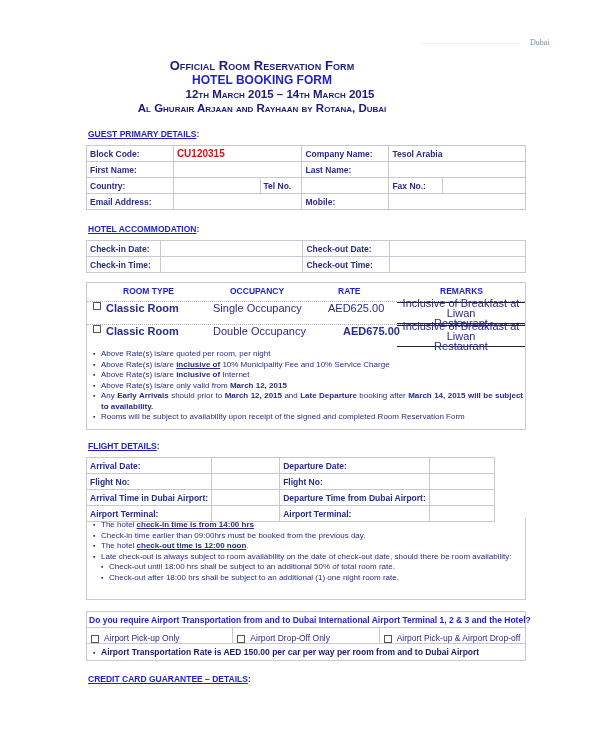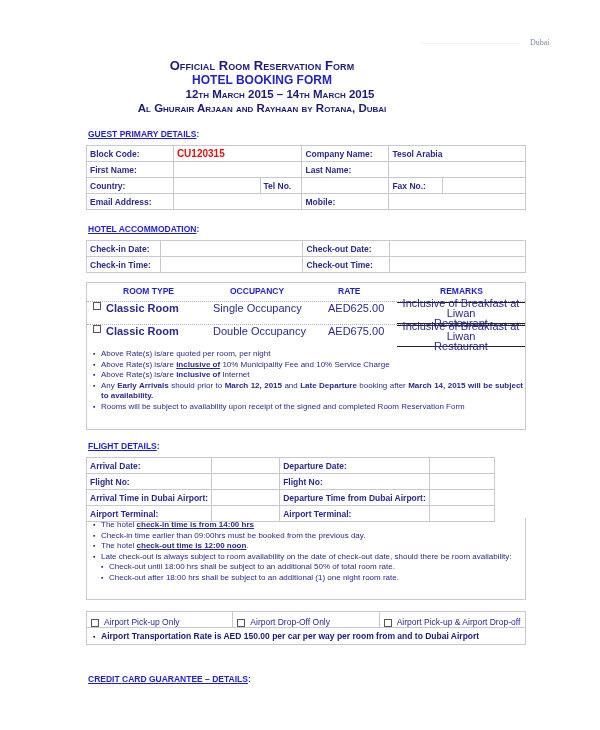--- a/index.html
+++ b/index.html
@@ -141,31 +141,32 @@
       <span>Inclusive of Breakfast at Liwan</span>
       <span>Restaurant</span>
     </div>
   </div>
   <div class="room-row" style="top:41px;">
     <div class="cell" style="left:6px; font-weight:bold;">
       <span class="chk"></span>
       <span>Classic Room</span>
     </div>
     <div class="cell" style="left:126px;">Double Occupancy</div>
-    <div class="cell" style="left:241px;">AED675.00</div>
+    <div class="cell" style="left:256px;font-weight:bold;">AED675.00</div>
     <div class="cell remark" style="left:310px; width:128px; flex-direction:column;">
       <span>Inclusive of Breakfast at Liwan</span>
       <span>Restaurant</span>
     </div>
   </div>
 
   <ul class="notes" style="position:absolute; top:66px; left:4px; width:432px;">
     <li>Above Rate(s) is/are quoted per room, per night</li>
     <li><span>Above Rate(s) is/are </span><b class="u">inclusive of</b><span> 10% Municipality Fee and 10% Service Charge</span></li>
     <li><span>Above Rate(s) is/are </span><b>inclusive of</b><span> Internet</span></li>
+    <li><span>Above Rate(s) is/are only valid from </span><b>March 12, 2015</b></li>
     <li style="text-align:justify;"><span>Any </span><b>Early Arrivals</b><span> should prior to </span><b>March 12, 2015</b><span> and </span><b>Late Departure</b><span> booking after </span><b>March 14, 2015 will be subject to availability.</b></li>
     <li>Rooms will be subject to availability upon receipt of the signed and completed Room Reservation Form</li>
   </ul>
 </div>
 
 <div class="sec-head" style="top:441px;">
   <span class="u">FLIGHT DETAILS</span><span>:</span>
 </div>
 <table class="form" style="top:457px; width:409px;">
   <colgroup>
@@ -206,20 +207,21 @@
     <li><span>The hotel </span><b class="u">check-in time is from 14:00 hrs</b></li>
     <li>Check-in time earlier than 09:00hrs must be booked from the previous day.</li>
     <li><span>The hotel </span><b class="u">check-out time is 12:00 noon</b><span>.</span></li>
     <li>Late check-out is always subject to room availability on the date of check-out date, should there be room availability:</li>
     <li class="sub">Check-out until 18:00 hrs shall be subject to an additional 50% of total room rate.</li>
     <li class="sub">Check-out after 18:00 hrs shall be subject to an additional (1) one night room rate.</li>
   </ul>
 </div>
 
 <div class="box" style="top:611px; width:440px;">
+  <div class="transport-q">Do you require Airport Transportation from and to Dubai International Airport Terminal 1, 2 &amp; 3 and the Hotel?</div>
   <div class="transport-opts">
     <div class="opt">
         <span class="chk"></span>
         <span>Airport Pick-up Only</span>
       </div>
     <div class="opt">
         <span class="chk"></span>
         <span>Airport Drop-Off Only</span>
       </div>
     <div class="opt">

